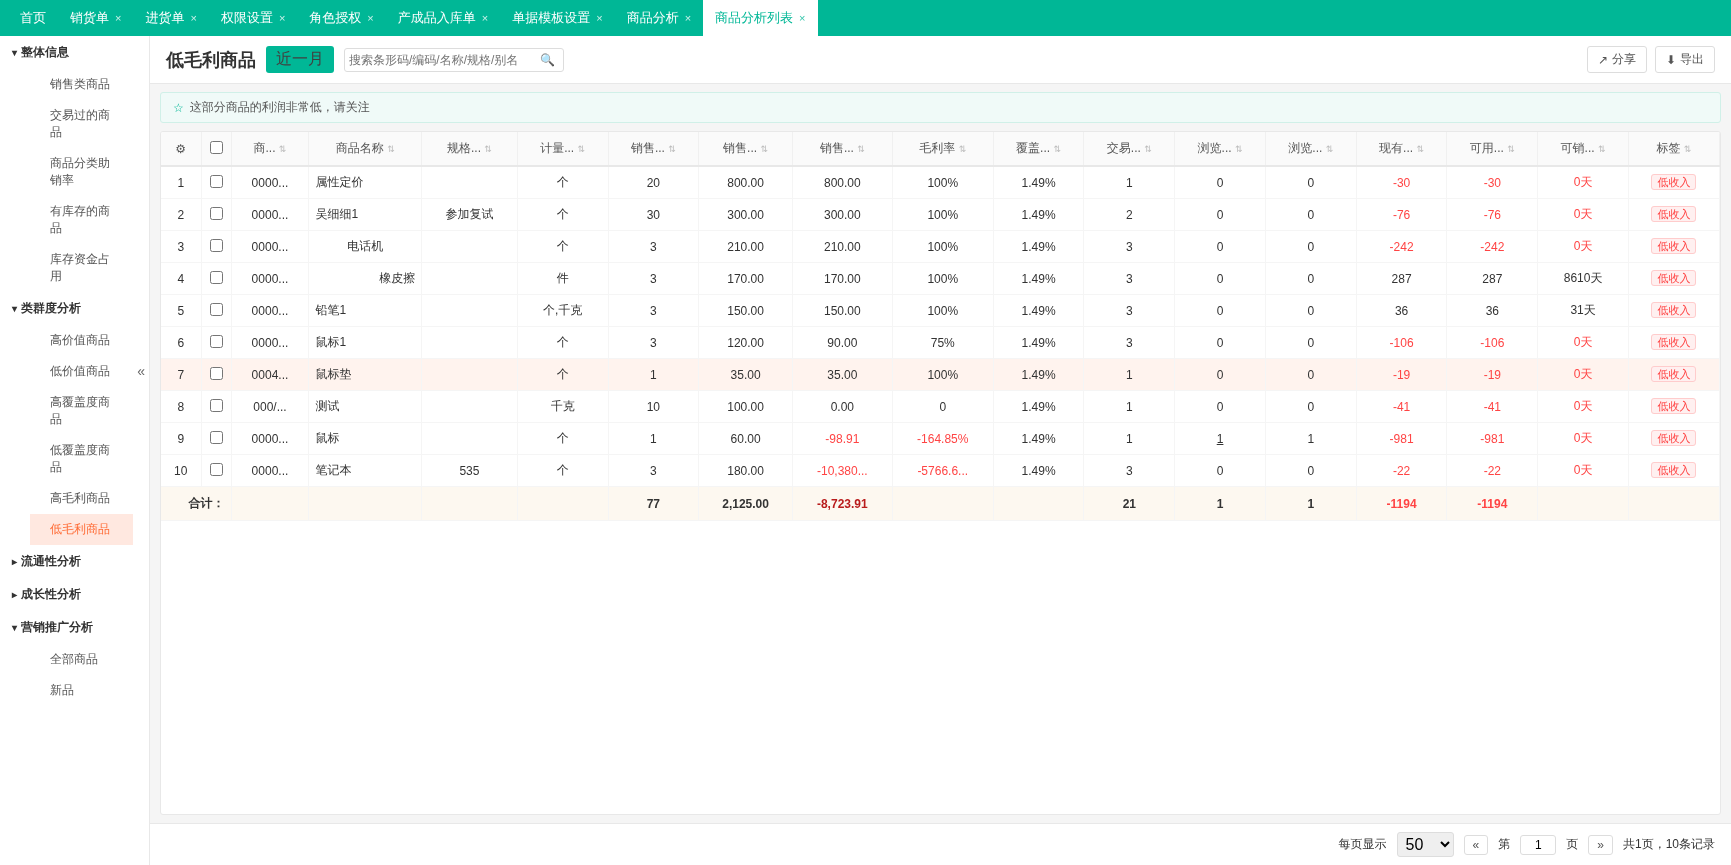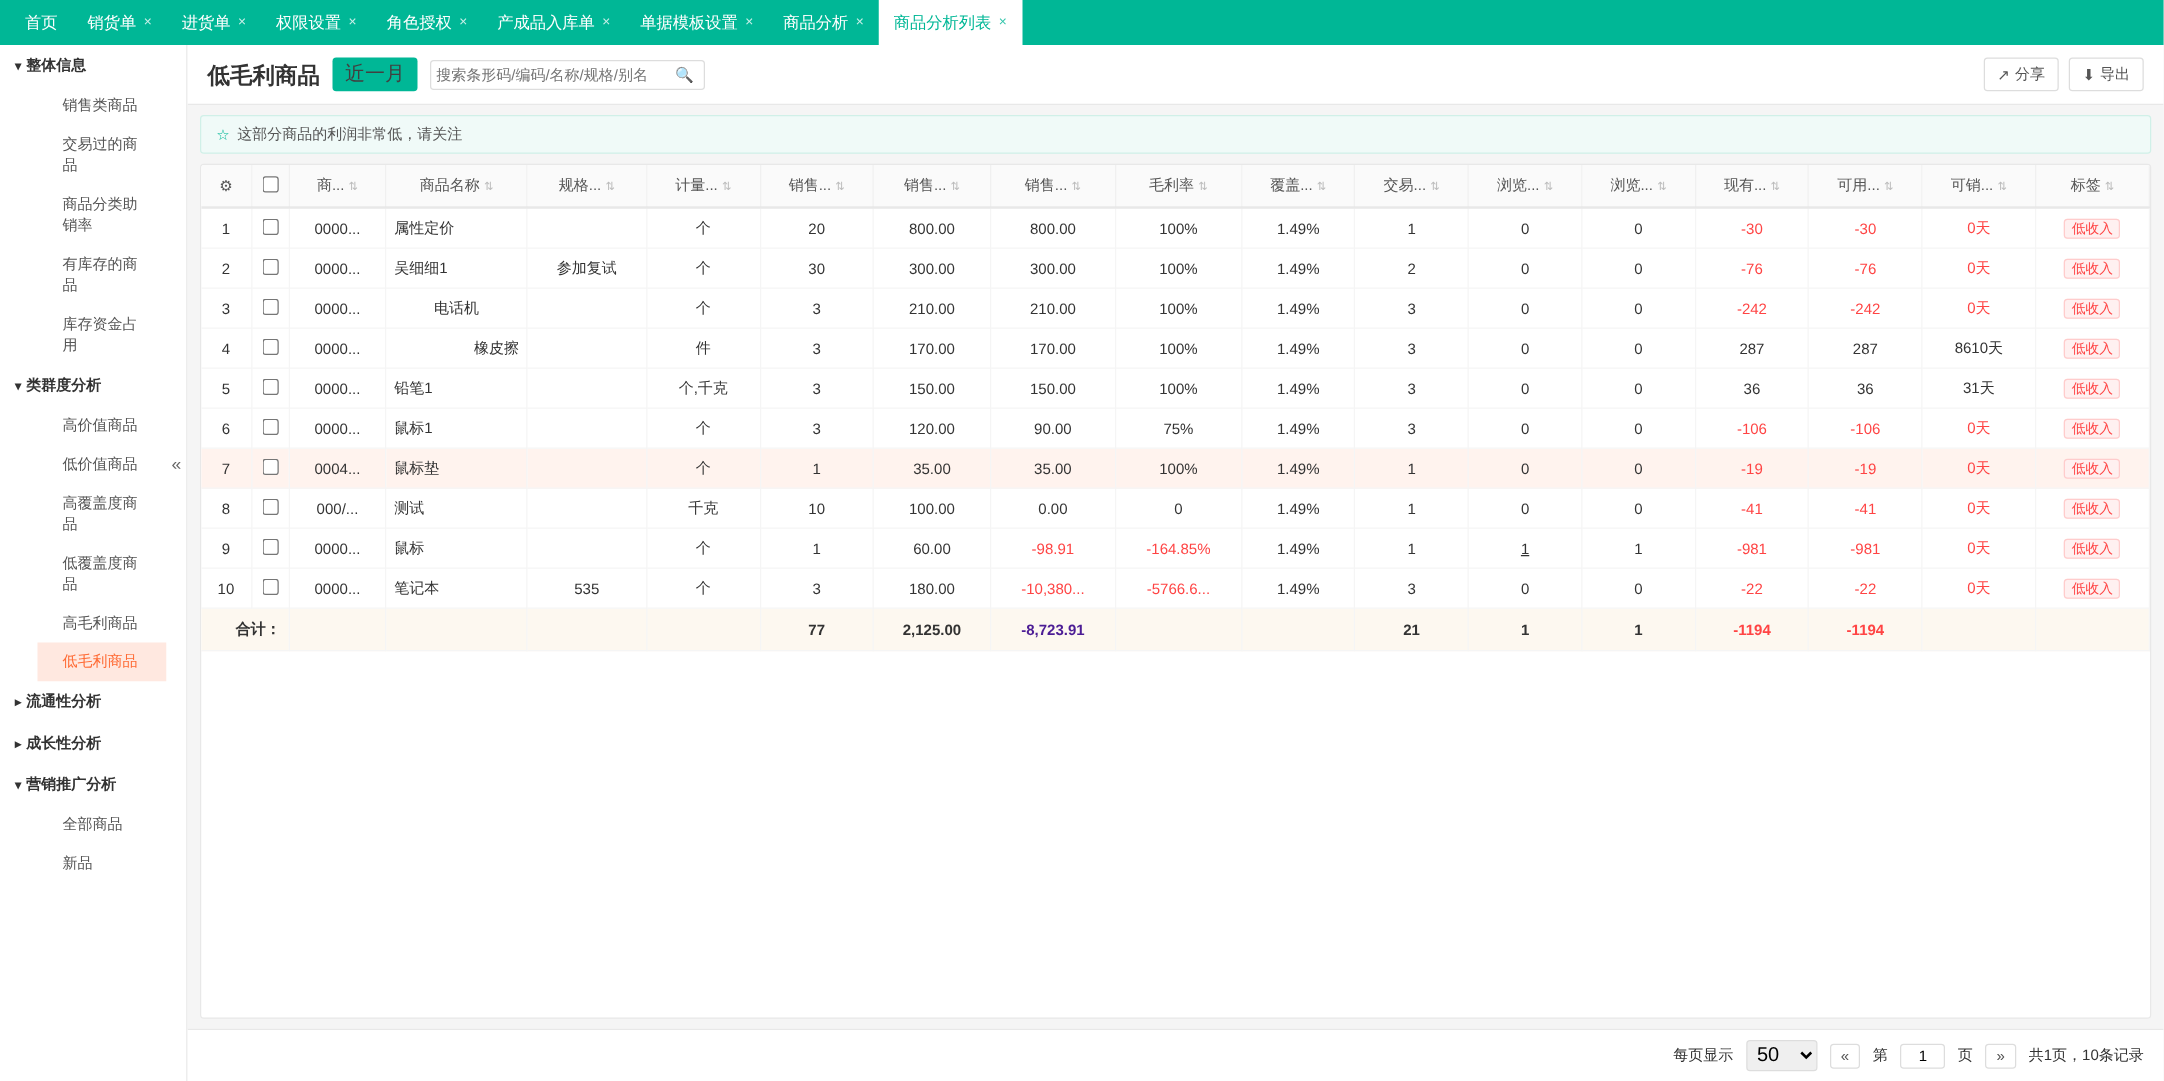--- a/index.html
+++ b/index.html
@@ -566,21 +566,21 @@
           </tbody>
         <tfoot>
           <tr style="background:#fdf8f0;">
             <td colspan="2" style="text-align:right;font-weight:bold;padding:8px 6px;">合计：</td>
             <td></td>
             <td></td>
             <td></td>
             <td></td>
             <td style="font-weight:bold;">77</td>
             <td style="font-weight:bold;">2,125.00</td>
-            <td style="font-weight:bold;color:#4c1d95;">-8,723.91</td>
+            <td style="font-weight:bold;color:#b91c1c;">-8,723.91</td>
             <td></td>
             <td></td>
             <td style="font-weight:bold;">21</td>
             <td style="font-weight:bold;">1</td>
             <td style="font-weight:bold;">1</td>
             <td style="font-weight:bold;color:#ff4444;">-1194</td>
             <td style="font-weight:bold;color:#ff4444;">-1194</td>
             <td></td>
             <td></td>
           </tr>

